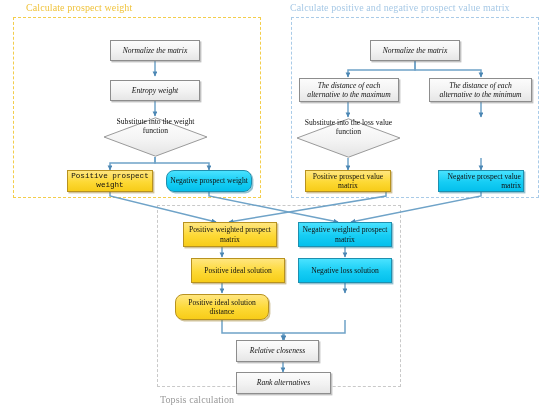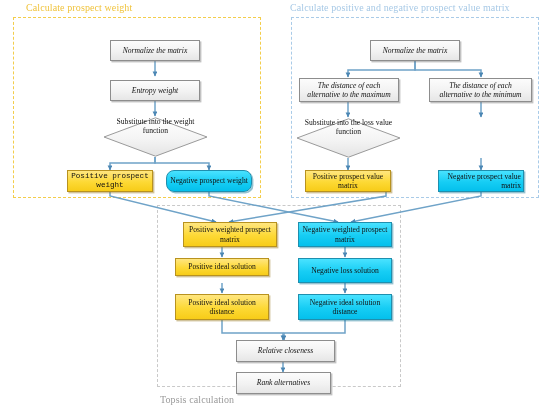--- a/index.html
+++ b/index.html
@@ -169,25 +169,24 @@
 
 
   <div class="node yellow" style="left:305px;top:170px;width:86px;height:22px;">Positive prospect value matrix</div>
 
   <div class="node blue" style="left:438px;top:170px;width:86px;height:22px;text-align:right;">Negative prospect value matrix</div>
 
   <div class="node yellow" style="left:175px;top:222px;width:94px;height:25px;margin-left:8px;">Positive weighted prospect matrix</div>
 
   <div class="node blue" style="left:298px;top:222px;width:94px;height:25px;">Negative weighted prospect matrix</div>
 
-  <div class="node yellow" style="left:175px;top:258px;width:94px;height:18px;">Positive ideal solution</div>
+  <div class="node yellow" style="left:191px;top:258px;width:94px;height:25px;">Positive ideal solution</div>
 
   <div class="node blue" style="left:298px;top:258px;width:94px;height:25px;">Negative loss solution</div>
 
-  <div class="node yellow" style="left:175px;top:294px;width:94px;height:26px;">Positive ideal solution distance</div>
+  <div class="node yellow" style="left:175px;top:294px;width:94px;height:26px;border-radius:8px;">Positive ideal solution distance</div>
 
-  <div class="node blue" style="left:298px;top:294px;width:94px;height:26px;">Negative ideal solution distance</div>
 
-  <div class="node proc" style="left:236px;top:340px;width:99px;height:22px;">Relative closeness</div>
+  <div class="node proc" style="left:236px;top:340px;width:83px;height:22px;">Relative closeness</div>
 
   <div class="node proc" style="left:236px;top:372px;width:95px;height:22px;">Rank alternatives</div>
 
 </div>
 
 </body></html>

